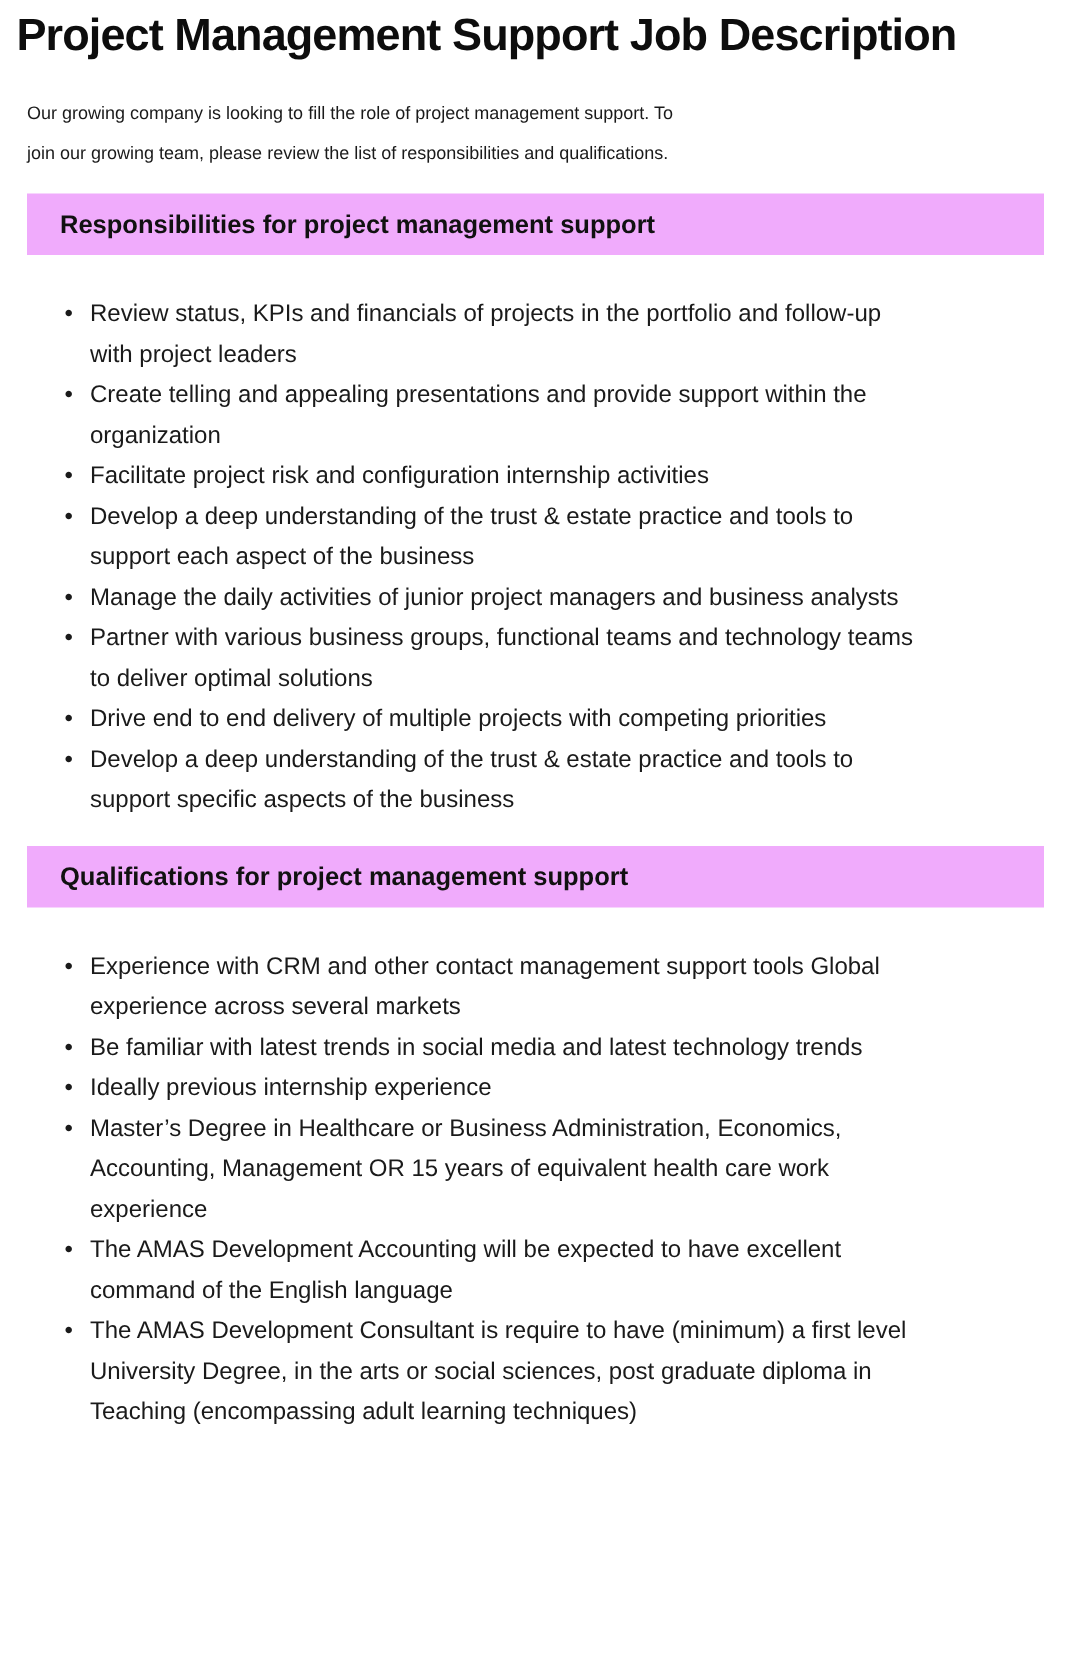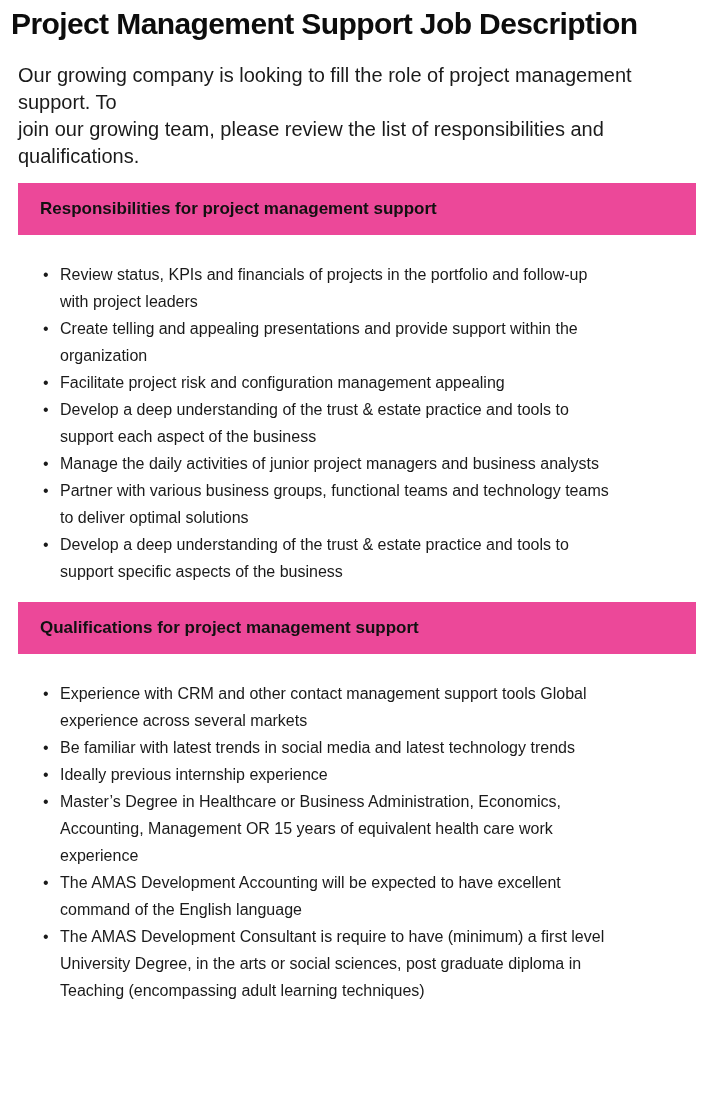--- a/index.html
+++ b/index.html
@@ -25,29 +25,29 @@
     padding: 5px 20px 0 11px;
     font-size: 30px;
     line-height: 38px;
     font-weight: bold;
     letter-spacing: -0.6px;
     color: #0d0d0d;
     white-space: nowrap;
   }
   .intro {
     margin: 19px 20px 0 18px;
-    font-size: 20px;
+    font-size: 12px;
     line-height: 27px;
     white-space: pre-line;
     color: #1a1a1a;
   }
   .section-header {
     margin: 13px 24px 0 18px;
-    height: 52px;
-    background: #ec4899;
+    height: 41px;
+    background: #f0abfc;
     display: flex;
     align-items: center;
     padding-left: 22px;
   }
   .section-header h2 {
     margin: 0;
     font-size: 17px;
     font-weight: bold;
     color: #111111;
   }
@@ -87,26 +87,27 @@
 
   <section>
     <div class="section-header">
       <h2>Responsibilities for project management support</h2>
     </div>
     <ul class="bullet-list">
       <li>Review status, KPIs and financials of projects in the portfolio and follow-up
 with project leaders</li>
       <li>Create telling and appealing presentations and provide support within the
 organization</li>
-      <li>Facilitate project risk and configuration management appealing</li>
+      <li>Facilitate project risk and configuration internship activities</li>
       <li>Develop a deep understanding of the trust &amp; estate practice and tools to
 support each aspect of the business</li>
       <li>Manage the daily activities of junior project managers and business analysts</li>
       <li>Partner with various business groups, functional teams and technology teams
 to deliver optimal solutions</li>
+      <li>Drive end to end delivery of multiple projects with competing priorities</li>
       <li>Develop a deep understanding of the trust &amp; estate practice and tools to
 support specific aspects of the business</li>
     </ul>
   </section>
 
   <section>
     <div class="section-header qualifications-gap">
       <h2>Qualifications for project management support</h2>
     </div>
     <ul class="bullet-list">

